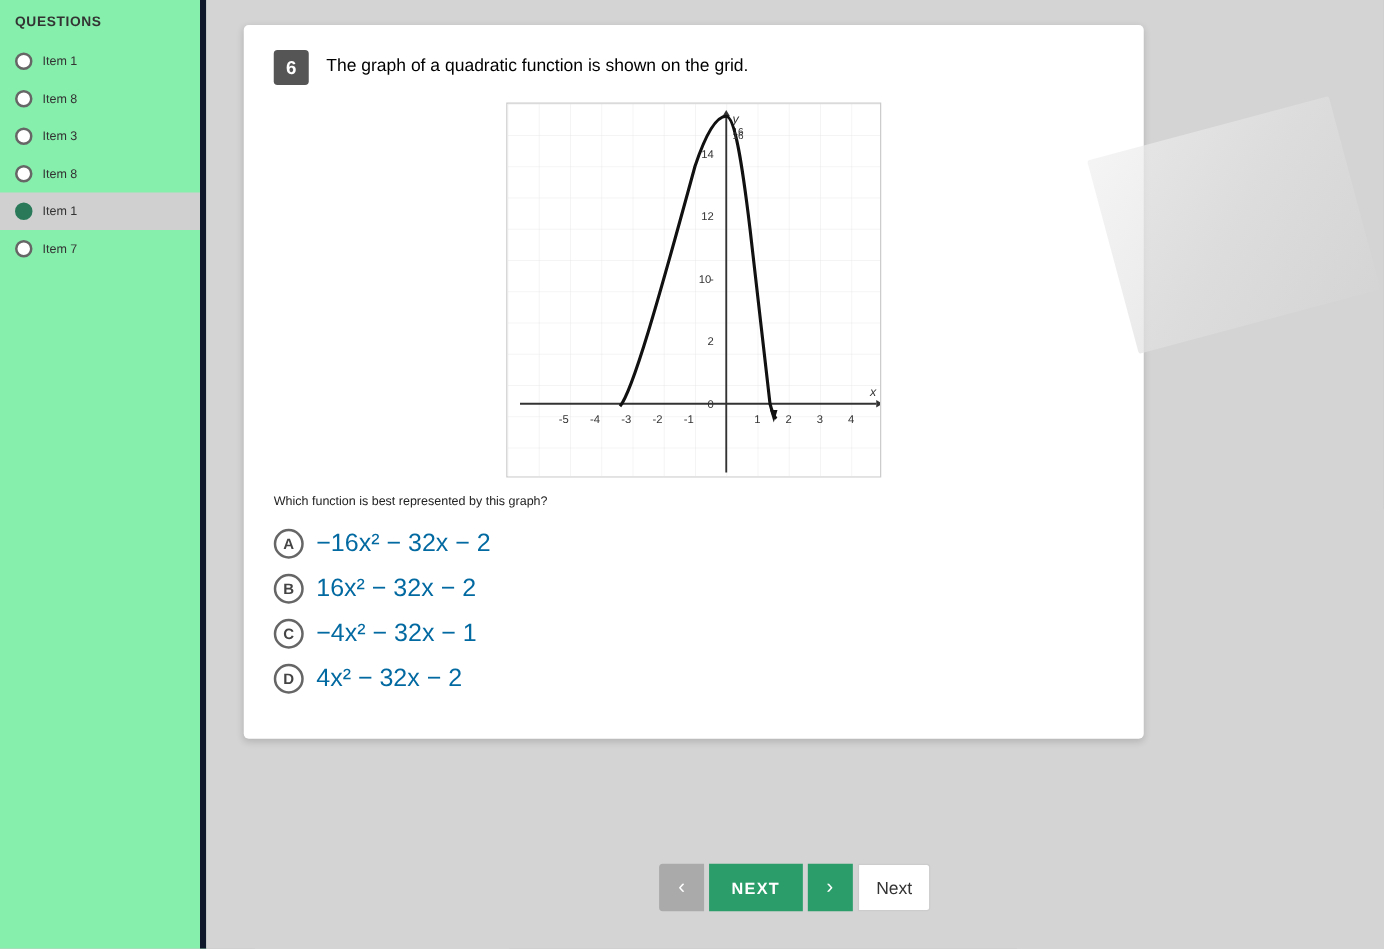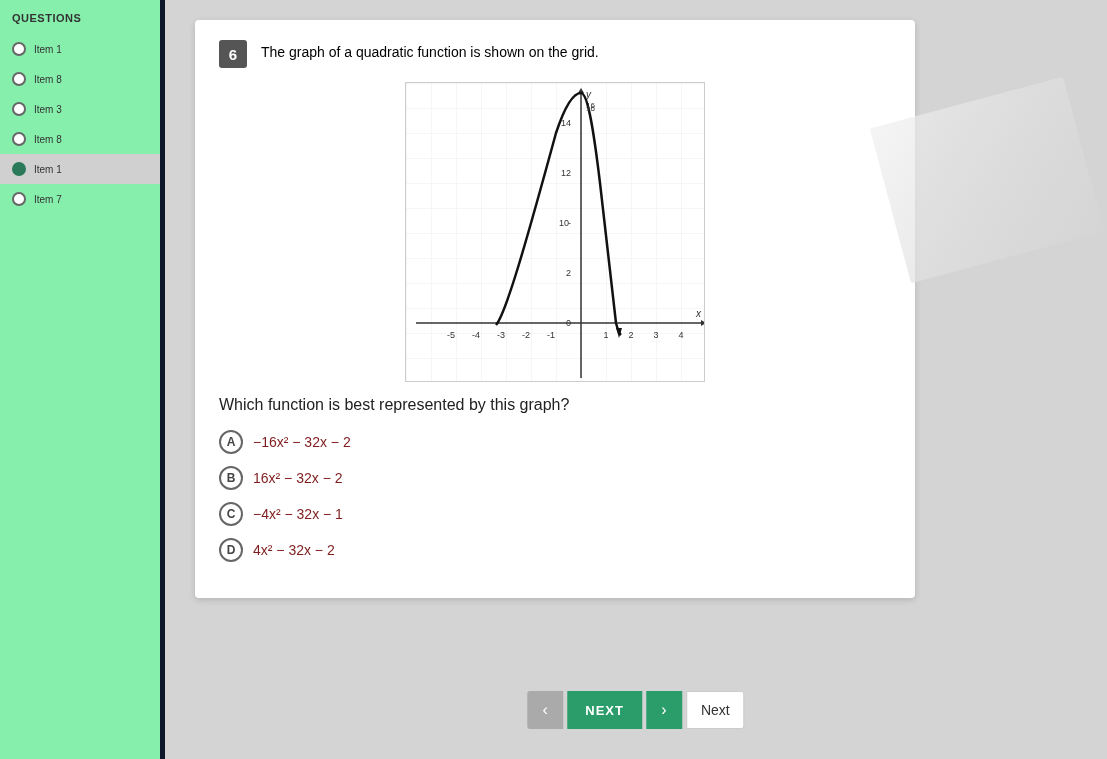--- a/index.html
+++ b/index.html
@@ -101,21 +101,21 @@
       display: flex;
       justify-content: center;
       margin-bottom: 14px;
     }
     .graph-svg {
       border: 1px solid #ccc;
     }
 
     
     .sub-question {
-      font-size: 16px;
+      font-size: 10px;
       color: #222;
       margin-bottom: 16px;
     }
 
     
     .answer-choice {
       display: flex;
       align-items: center;
       gap: 10px;
       margin-bottom: 12px;
@@ -128,22 +128,22 @@
       border: 2px solid #666;
       display: flex;
       align-items: center;
       justify-content: center;
       font-size: 12px;
       font-weight: bold;
       color: #444;
       flex-shrink: 0;
     }
     .choice-text {
-      font-size: 14px;
-      color: #7f1d1d;
+      font-size: 20px;
+      color: #0369a1;
     }
 
     
     .bottom-nav {
       position: absolute;
       bottom: 30px;
       left: 50%;
       transform: translateX(-50%);
       display: flex;
       align-items: center;

